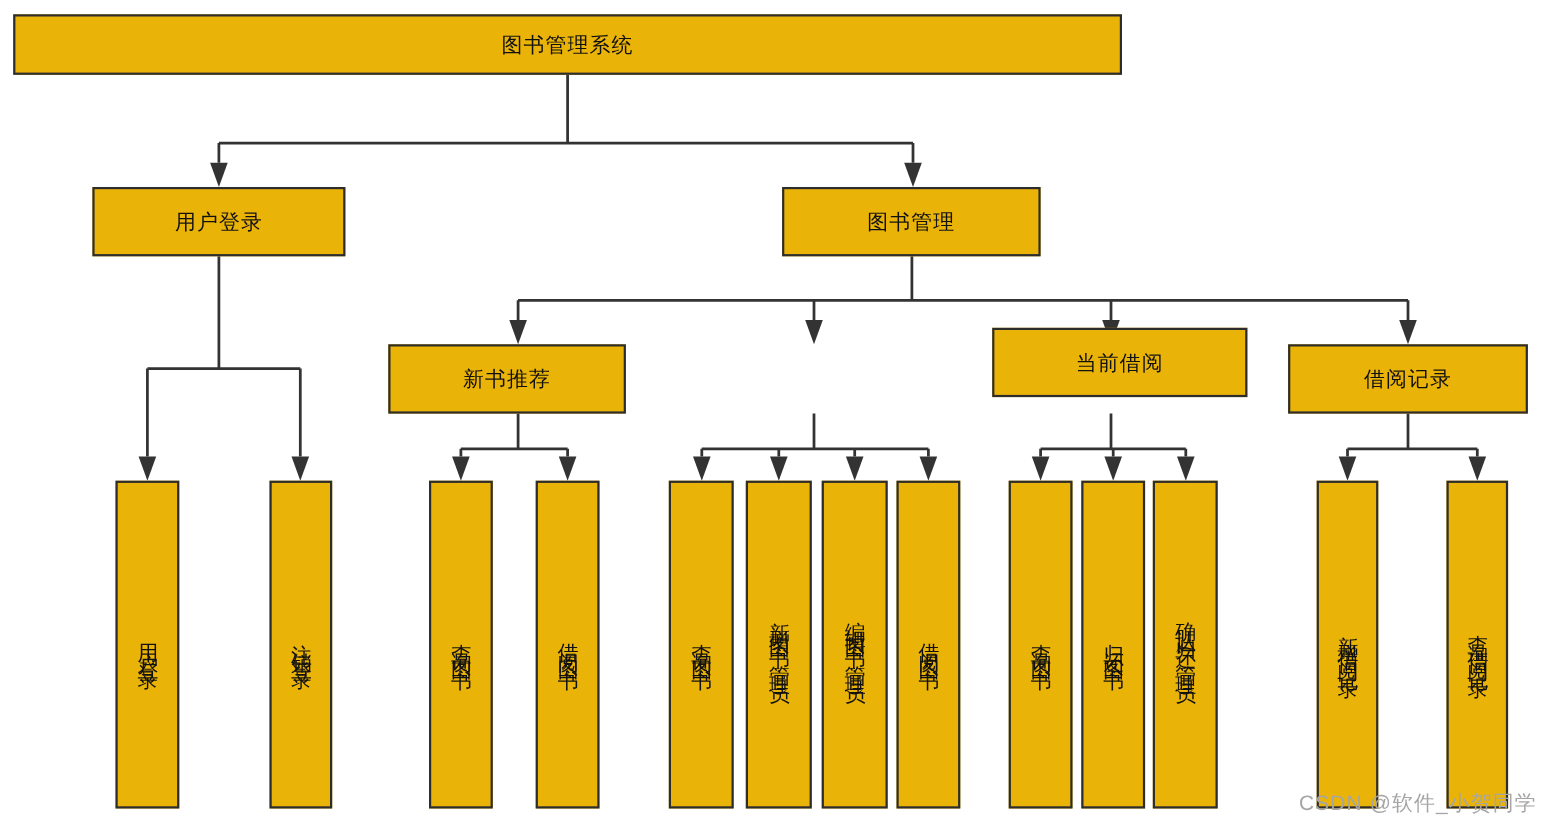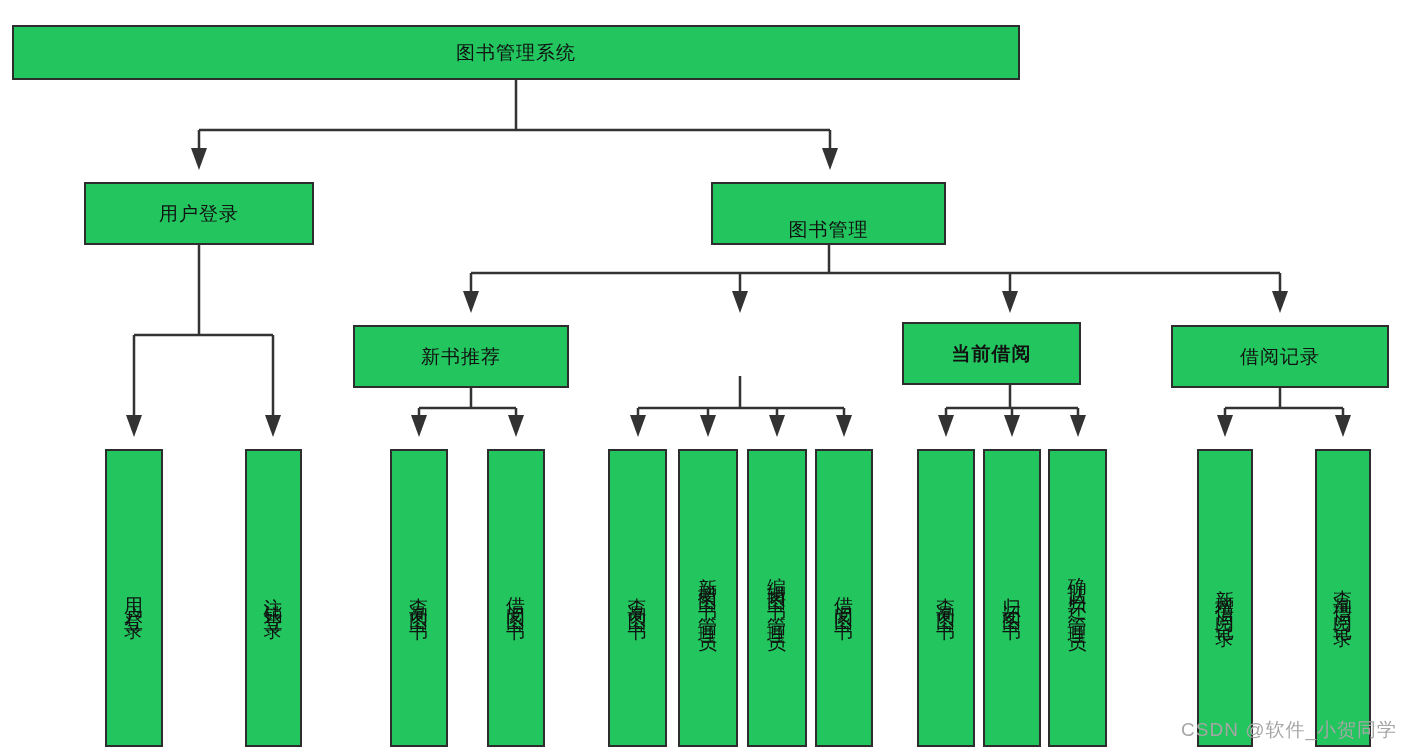--- a/index.html
+++ b/index.html
@@ -13,29 +13,28 @@
   }
   #connectors {
     position: absolute;
     left: 0; top: 0;
     width: 1405px; height: 747px;
   }
   .node {
     position: absolute;
     box-sizing: border-box;
     border: 2.5px solid #2d2d2d;
-    background: #22c55e;
+    background: #eab308;
     display: flex;
     align-items: center;
     justify-content: center;
     color: #111111;
     font-size: 19px;
     letter-spacing: 1px;
     text-align: center;
-    margin-top: 12px;
   }
   .leaf span {
     writing-mode: vertical-rl;
     text-orientation: mixed;
     letter-spacing: 8px;
     line-height: 1;
   }
   #watermark {
     position: absolute;
     right: 8px;
@@ -94,28 +93,28 @@
     </g>
   </svg>
 
   <div class="node" style="left:12px; top:13px; width:1008px; height:55px;">
     <span>图书管理系统</span>
   </div>
 
   <div class="node" style="left:84px; top:170px; width:230px; height:63px;">
     <span>用户登录</span>
   </div>
-  <div class="node" style="left:711px; top:170px; width:235px; height:63px;align-items:flex-end;">
+  <div class="node" style="left:711px; top:170px; width:235px; height:63px;">
     <span>图书管理</span>
   </div>
 
   <div class="node" style="left:353px; top:313px; width:216px; height:63px;">
     <span>新书推荐</span>
   </div>
-  <div class="node" style="left:902px; top:310px; width:179px; height:63px;font-weight:bold;">
+  <div class="node" style="left:902px; top:298px; width:232px; height:63px;">
     <span>当前借阅</span>
   </div>
   <div class="node" style="left:1171px; top:313px; width:218px; height:63px;">
     <span>借阅记录</span>
   </div>
 
   <div class="node leaf" style="left:105px; top:437px; width:58px; height:298px;">
     <span>用户登录</span>
   </div>
   <div class="node leaf" style="left:245px; top:437px; width:57px; height:298px;">

